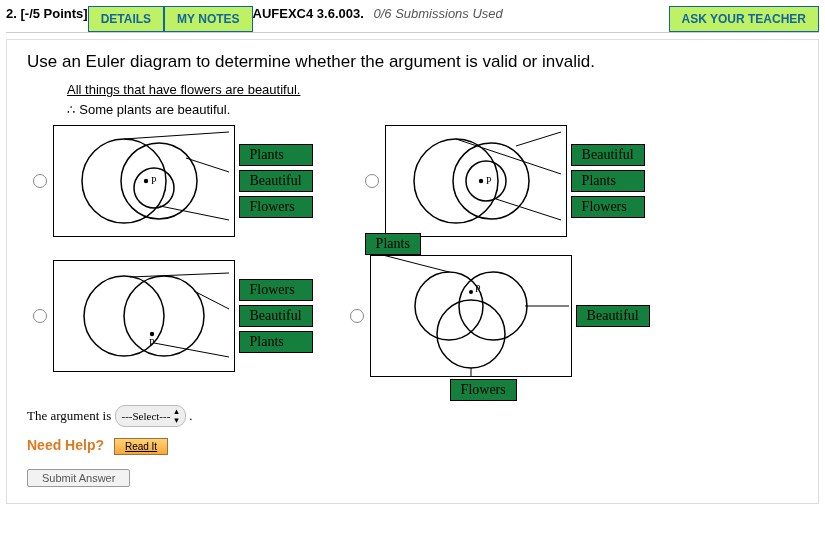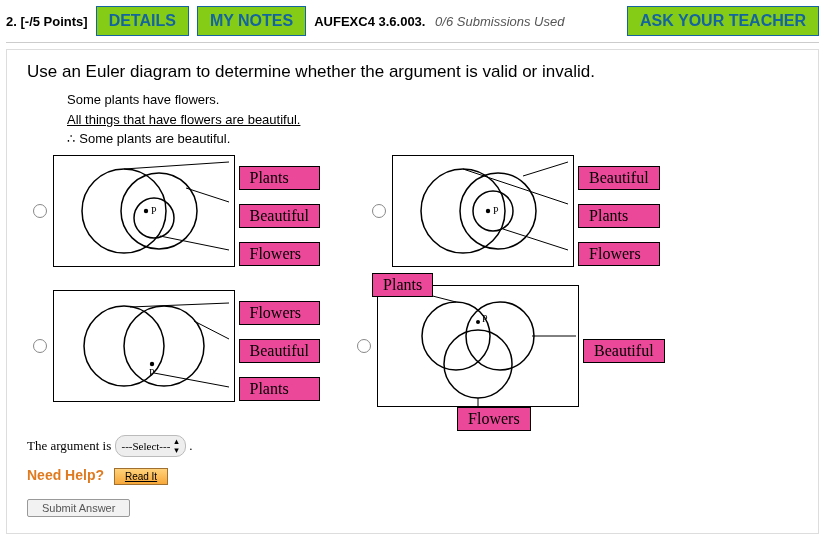--- a/index.html
+++ b/index.html
@@ -6,53 +6,52 @@
     margin: 0;
     padding: 6px;
     font-family: Arial, Helvetica, sans-serif;
     font-size: 13px;
     background: #fff;
     width: 825px;
     box-sizing: border-box;
   }
   .topbar {
     display: flex;
-    align-items: center;
-    gap: 8px;
-    padding-bottom: 6px;
+    align-items: flex-start;
+    gap: 0;
     border-bottom: 1px solid #ccc;
   }
   .qnum { font-weight: bold; white-space: nowrap; }
   .outline-btn {
     border: 1px solid #1464a0;
     color: #1464a0;
-    background: #84cc16;
+    background: #bef264;
     padding: 5px 12px;
-    font-size: 16px;
+    font-size: 12px;
     font-weight: bold;
     cursor: pointer;
   }
   .outline-btn.ask { margin-left: auto; }
   .assignref { font-weight: bold; }
   .assignref .used { font-weight: normal; color: #555; margin-left:6px;font-style:italic;}
   .panel {
     border: 1px solid #ddd;
     padding: 12px 20px 16px 20px;
     margin-top: 6px;
   }
   .prompt { font-size: 17px; }
   .premises { margin: 8px 0 6px 40px; font-size: 13px; line-height: 1.5; }
   .underline { text-decoration: underline; }
   .therefore::before { content: "\2234"; margin-right: 4px; }
   .options { position: relative; width: 760px; margin: 0 auto; }
   .optrow { display:flex; align-items:center; gap:6px; margin-bottom:18px; }
   .radio { width:12px; height:12px; border:1px solid #888; border-radius:50%; background:#fff; cursor:pointer; flex:0 0 12px;}
   .optimg { border:1px solid #000; background:#fff; }
   .label-box {
-    border:1px solid #000; background:#ec4899; padding:2px 10px; font-size:16px; font-family: Georgia, serif; margin-top: 10px;
+    border:1px solid #000; background:#15803d; padding:2px 10px; font-size:14px; font-family: Georgia, serif;
   }
   .stack { display:flex; flex-direction:column; gap:4px; }
   .opt-group { display:flex; align-items:center; gap:4px; position:relative;}
   .select-wrap {
     border:1px solid #bbb; border-radius:10px; background:#eee;
     padding:1px 6px; font-size:11px; display:inline-flex; align-items:center; gap:4px;
     cursor:pointer;
     justify-content:space-between;
   }
   .select-arrows { font-size:9px; line-height:9px; display:flex; flex-direction:column;}
@@ -83,21 +82,20 @@
     <span class="used">0/6 Submissions Used</span>
   </span>
   <button class="outline-btn ask">ASK YOUR TEACHER</button>
 </div>
 
 <div class="panel">
 
   <div class="prompt">Use an Euler diagram to determine whether the argument is valid or invalid.</div>
 
   <div class="premises">
-    <div>Some plants have flowers.</div>
     <div class="underline">All things that have flowers are beautiful.</div>
     <div class="therefore">Some plants are beautiful.</div>
   </div>
 
   <div class="options">
 
     <div class="optrow">
 
       <div class="radio"></div>
       <div class="opt-group">

